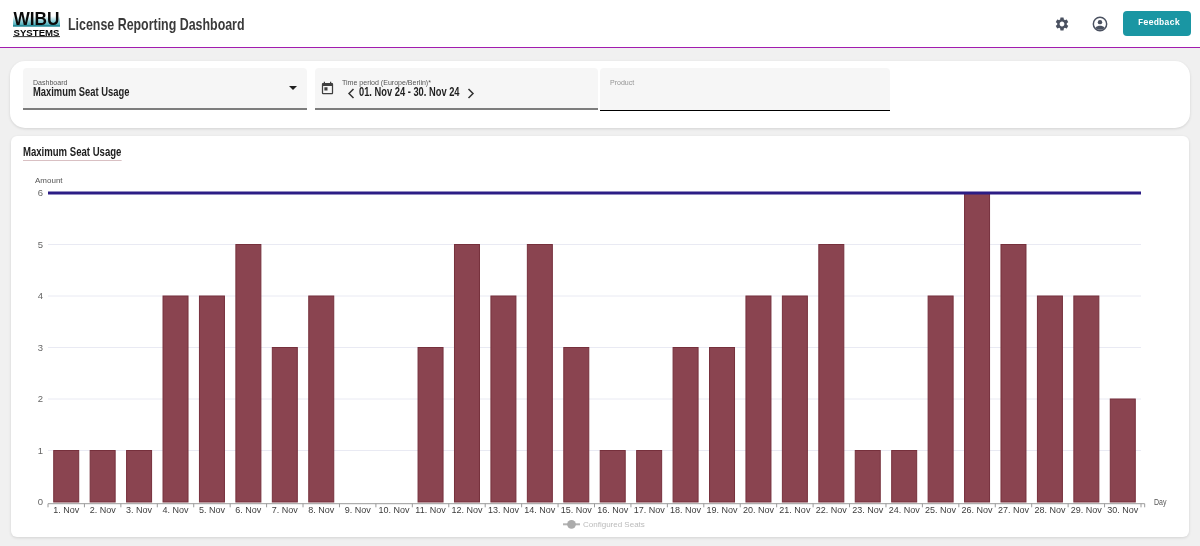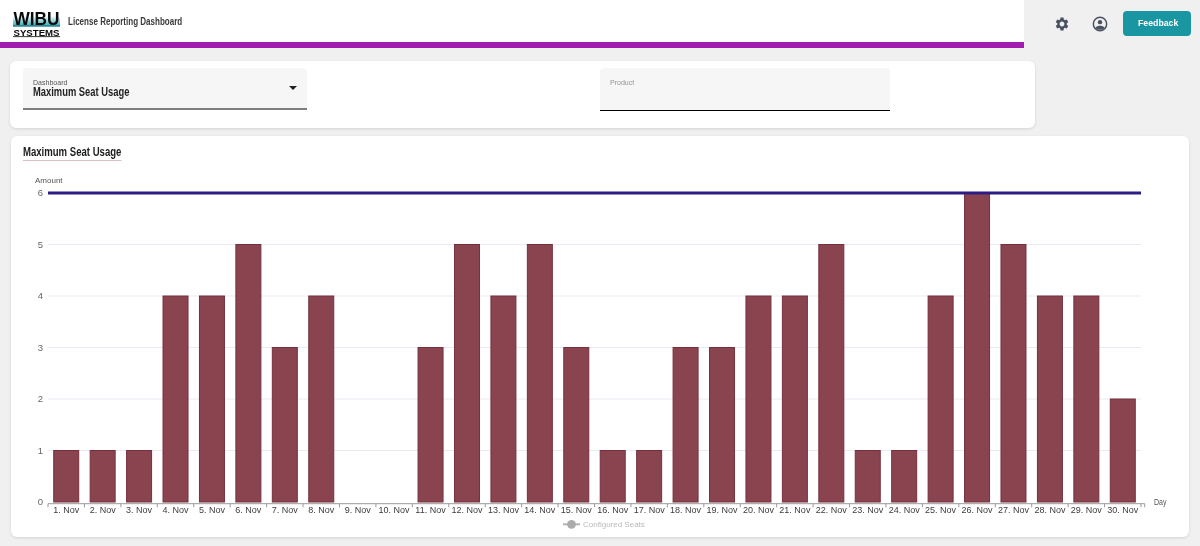--- a/index.html
+++ b/index.html
@@ -1,22 +1,22 @@
 <!DOCTYPE html>
 <html><head>
 <meta charset="utf-8">
 <style>
 * { margin:0; padding:0; box-sizing:border-box; }
 html,body { width:1200px; height:546px; background:#f0f0f0; font-family:"Liberation Sans", sans-serif; overflow:hidden; }
 .sx { display:inline-block; transform-origin:0 0; white-space:nowrap; }
-.topbar { position:absolute; left:0; top:0; width:1024px; height:48px; background:#fff; border-bottom:6px solid #a21caf; }
-.apptitle { position:absolute; left:68px; top:15px; font-size:11px; font-weight:700; color:#3a3a3a; }
+.topbar { position:absolute; left:0; top:0; width:1200px; height:48px; background:#fff; border-bottom:1px solid #a21caf; }
+.apptitle { position:absolute; left:68px; top:15px; font-size:17px; font-weight:700; color:#3a3a3a; }
 .fbtn { position:absolute; left:1123px; top:11px; width:68px; height:25px; background:#1a96a3; border-radius:4px; }
-.fbtxt { position:absolute; left:15px; top:6px; font-size:9.5px; font-weight:700; color:#fff; }
-.fcard { position:absolute; left:10px; top:61px; width:1025px; height:67px; background:#fff; border-radius:6px; box-shadow:0 1px 3px rgba(0,0,0,0.12); }
+.fbtxt { position:absolute; left:15px; top:6px; font-size:9.5px; font-weight:700; color:#fff;font-family:Liberation Mono, monospace; }
+.fcard { position:absolute; left:10px; top:61px; width:1180px; height:67px; background:#fff; border-radius:15px; box-shadow:0 1px 3px rgba(0,0,0,0.12); }
 .field { position:absolute; top:7px; height:42px; background:#f6f6f6; border-radius:4px 4px 0 0; border-bottom:2px solid #7d7d7d; }
 .flabel { position:absolute; left:10px; top:10px; font-size:8px; color:#555; }
 .fvalue { position:absolute; left:10px; top:17px; font-size:12.5px; font-weight:700; color:#1f1f1f; }
 .caret { position:absolute; right:10px; top:17.5px; width:0; height:0; border-left:4px solid transparent; border-right:4px solid transparent; border-top:4.5px solid #1f1f1f; }
 .ccard { position:absolute; left:11px; top:136px; width:1178px; height:401px; background:#fff; border-radius:6px; box-shadow:0 1px 3px rgba(0,0,0,0.12); }
 .ctitle { position:absolute; left:12px; top:8px; font-size:13px; font-weight:700; color:#1c1c1c; }
 </style>
 </head>
 <body>
 <div class="topbar">
@@ -46,20 +46,33 @@
   <div class="fbtn">
       <div class="fbtxt"><span class="sx" style="transform:scaleX(0.92)">Feedback</span></div>
     </div>
 </div>
 
 <div class="fcard">
   <div class="field" style="left:13px; width:284px;">
     <div class="flabel"><span class="sx" style="transform:scaleX(0.88)">Dashboard</span></div>
     <div class="fvalue"><span class="sx" style="transform:scaleX(0.75)">Maximum Seat Usage</span></div>
     <div class="caret"></div>
+  </div>
+  <div class="field" style="left:305px; width:283px;">
+    <svg style="position:absolute;left:5px;top:13px" width="15" height="15" viewBox="0 0 24 24" fill="#3f3f3f">
+        <path d="M19 3h-1V1h-2v2H8V1H6v2H5c-1.11 0-1.99.9-1.99 2L3 19a2 2 0 0 0 2 2h14c1.1 0 2-.9 2-2V5c0-1.1-.9-2-2-2zm0 16H5V8h14v11zM7 10h5v5H7z"></path>
+      </svg>
+    <div class="flabel" style="left:27px;"><span class="sx" style="transform:scaleX(0.88)">Time period (Europe/Berlin)*</span></div>
+    <svg style="position:absolute;left:32px;top:20px" width="8" height="11" viewBox="0 0 8 11">
+        <path d="M6.5 1 L2 5.5 L6.5 10" fill="none" stroke="#333" stroke-width="1.5"></path>
+      </svg>
+    <div class="fvalue" style="left:44px; top:17px;"><span class="sx" style="transform:scaleX(0.746)">01. Nov 24 - 30. Nov 24</span></div>
+    <svg style="position:absolute;left:152px;top:20px" width="8" height="11" viewBox="0 0 8 11">
+        <path d="M1.5 1 L6 5.5 L1.5 10" fill="none" stroke="#333" stroke-width="1.5"></path>
+      </svg>
   </div>
   <div class="field" style="left:590px; width:290px; border-bottom:1px solid #000000; height:42.5px;">
     <div class="flabel" style="color:#949494;"><span class="sx" style="transform:scaleX(0.88)">Product</span></div>
   </div>
 </div>
 
 <div class="ccard">
   <div class="ctitle"><span class="sx" style="transform:scaleX(0.736);border-bottom:1px solid #d9c0c3;padding-bottom:1px;">Maximum Seat Usage</span></div>
   <svg width="1178" height="401" style="position:absolute;left:0;top:0">
 <line x1="37.0" y1="314.5" x2="1130.0" y2="314.5" stroke="#e9eaf3" stroke-width="1"></line>

